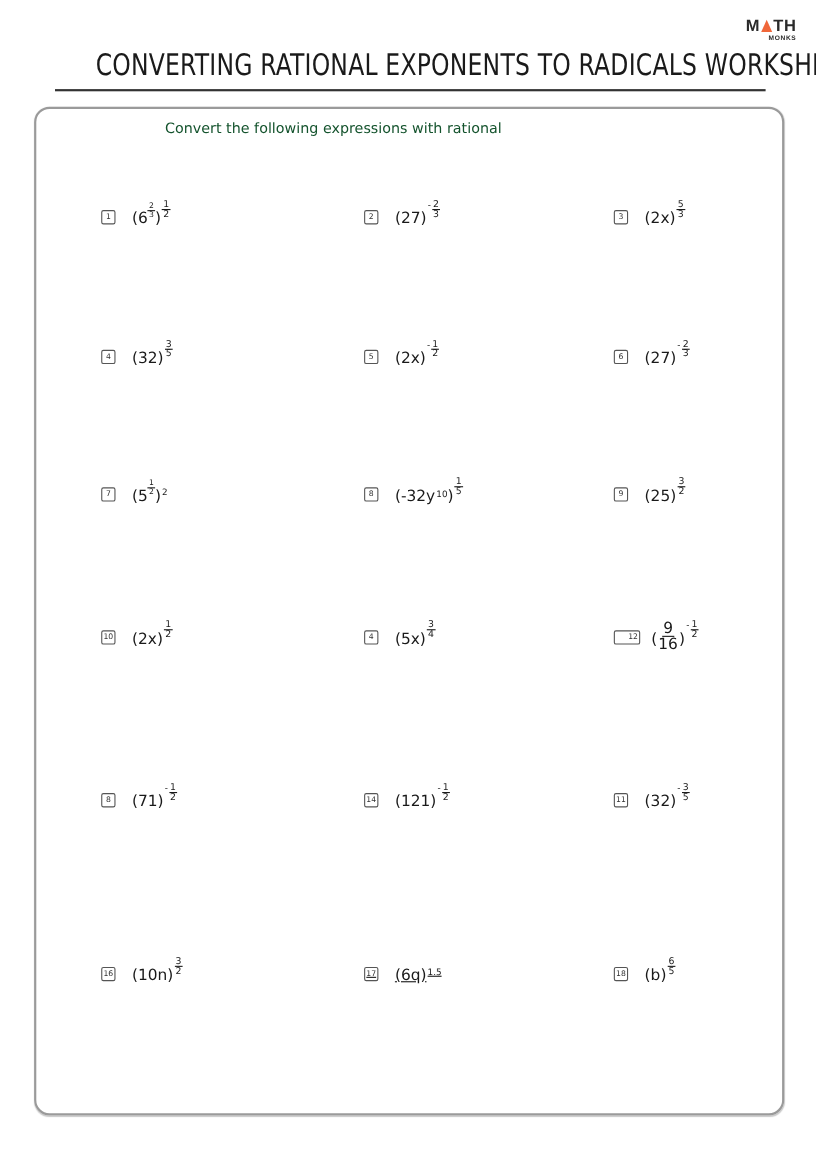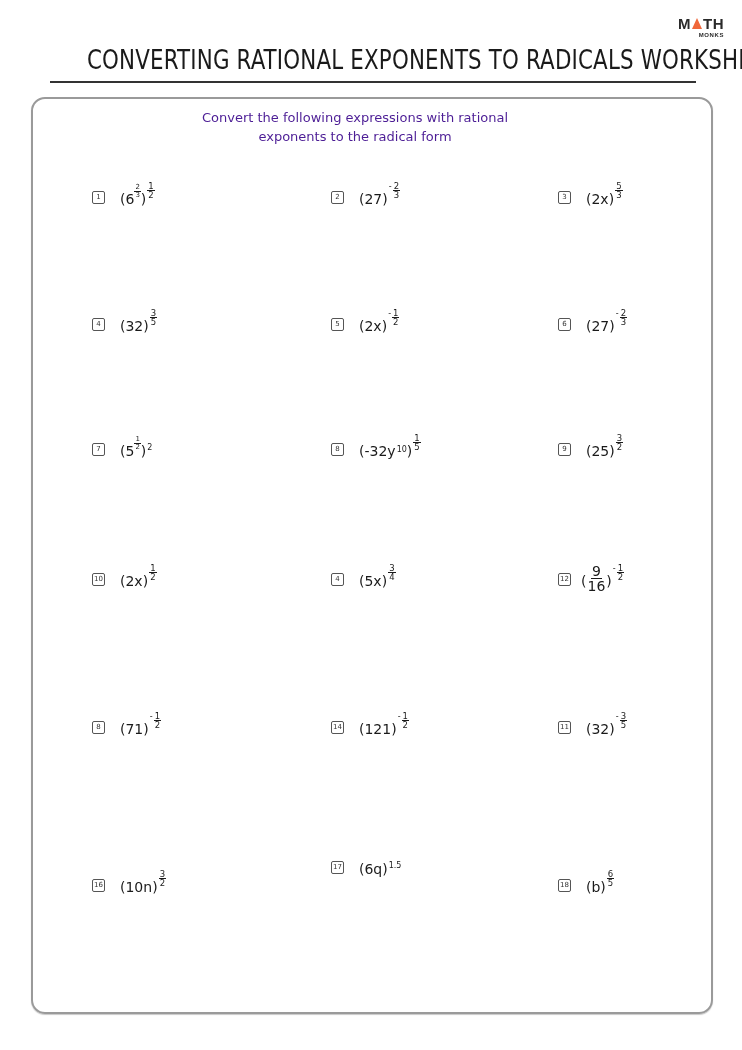--- a/index.html
+++ b/index.html
@@ -16,22 +16,22 @@
 
     .title { position: absolute; left: 48px; top: 44px; width: 650px; text-align: center;
       font-family: "DejaVu Sans Condensed", "DejaVu Sans", sans-serif; font-stretch: condensed;
       font-size: 27px; font-weight: 400; letter-spacing: 0.2px; color: #1a1a1a;
       transform: scaleX(0.88); transform-origin: center; white-space: nowrap; }
     .title-rule { position: absolute; left: 50px; top: 81px; width: 646px; height: 2px; background: #333333; }
 
     .card { position: absolute; left: 31px; top: 97px; width: 682px; height: 917px;
       border: 2px solid #9a9a9a; border-radius: 14px; box-shadow: 0 1px 1px #c8c8c8; box-sizing: border-box; }
 
-    .instructions { position: absolute; left: 150px; top: 108px; width: 410px; text-align: center;
-      font-family: "DejaVu Sans", sans-serif; font-size: 13px; line-height: 19px; color: #4c1d95; }
+    .instructions { position: absolute; left: 150px; top: 108px; width: 410px; text-align: left;
+      font-family: "DejaVu Sans", sans-serif; font-size: 13px; line-height: 19px; color: #14532d; }
 
     .problem { position: absolute; display: flex; align-items: flex-end; height: 30px; }
     .num { width: 11px; height: 11px; border: 1px solid #555; border-radius: 2px; font-size: 7px;
       line-height: 11px; text-align: center; color: #333; margin-right: 15px; margin-bottom: 4px;
       font-family: "DejaVu Sans", sans-serif; flex-shrink: 0; }
     .expr { font-family: "DejaVu Sans", sans-serif; font-size: 14px; color: #1a1a1a; display: inline-flex; align-items: flex-end; line-height: 18px; }
     .base { display: inline-block; }
     .sup { font-size: 8px; line-height: 8px; display: inline-block; vertical-align: top; position: relative; top: -8px; margin-left: 1px; }
     .frac { display: inline-flex; flex-direction: column; align-items: center; font-size: 8.5px; line-height: 8px; position: relative; top: -9px; margin-left: 1px; }
     .frac .n { border-bottom: 1px solid #1a1a1a; padding: 0 1px; }
@@ -54,21 +54,20 @@
   <div class="logo-sub">MONKS</div>
 </div>
 
 <div class="title">CONVERTING RATIONAL EXPONENTS TO RADICALS WORKSHEET</div>
 <div class="title-rule"></div>
 
 <div class="card"></div>
 
 <div class="instructions">
   <div>Convert the following expressions with rational</div>
-  <div>exponents to the radical form</div>
 </div>
 
 <div class="problem" style="left:92px; top:178px;">
   <span class="num">1</span>
   <span class="expr">
     <span class="base">(6</span>
     <span class="inner-frac">
         <span class="n">2</span>
         <span class="d">3</span>
       </span>
@@ -183,21 +182,21 @@
   <span class="num">4</span>
   <span class="expr">
     <span class="base">(5x)</span>
     <span class="frac">
         <span class="n">3</span>
         <span class="d">4</span>
       </span>
   </span>
 </div>
 <div class="problem" style="left:558px; top:560px;">
-  <span class="num" style="margin-right:10px;">12</span>
+  <span class="num" style="margin-right:10px;padding-left:11px;">12</span>
   <span class="expr">
     <span class="base">(</span>
     <span class="big-frac">
         <span class="n">9</span>
         <span class="d">16</span>
       </span>
     <span class="base">)</span>
     <span class="neg">-</span>
     <span class="frac">
         <span class="n">1</span>
@@ -243,21 +242,21 @@
 <div class="problem" style="left:92px; top:866px;">
   <span class="num">16</span>
   <span class="expr">
     <span class="base">(10n)</span>
     <span class="frac">
         <span class="n">3</span>
         <span class="d">2</span>
       </span>
   </span>
 </div>
-<div class="problem" style="left:331px; top:848px;">
+<div class="problem" style="left:331px; top:866px;text-decoration:underline;">
   <span class="num">17</span>
   <span class="expr">
     <span class="base">(6q)</span>
     <span class="sup">1.5</span>
   </span>
 </div>
 <div class="problem" style="left:558px; top:866px;">
   <span class="num">18</span>
   <span class="expr">
     <span class="base">(b)</span>

